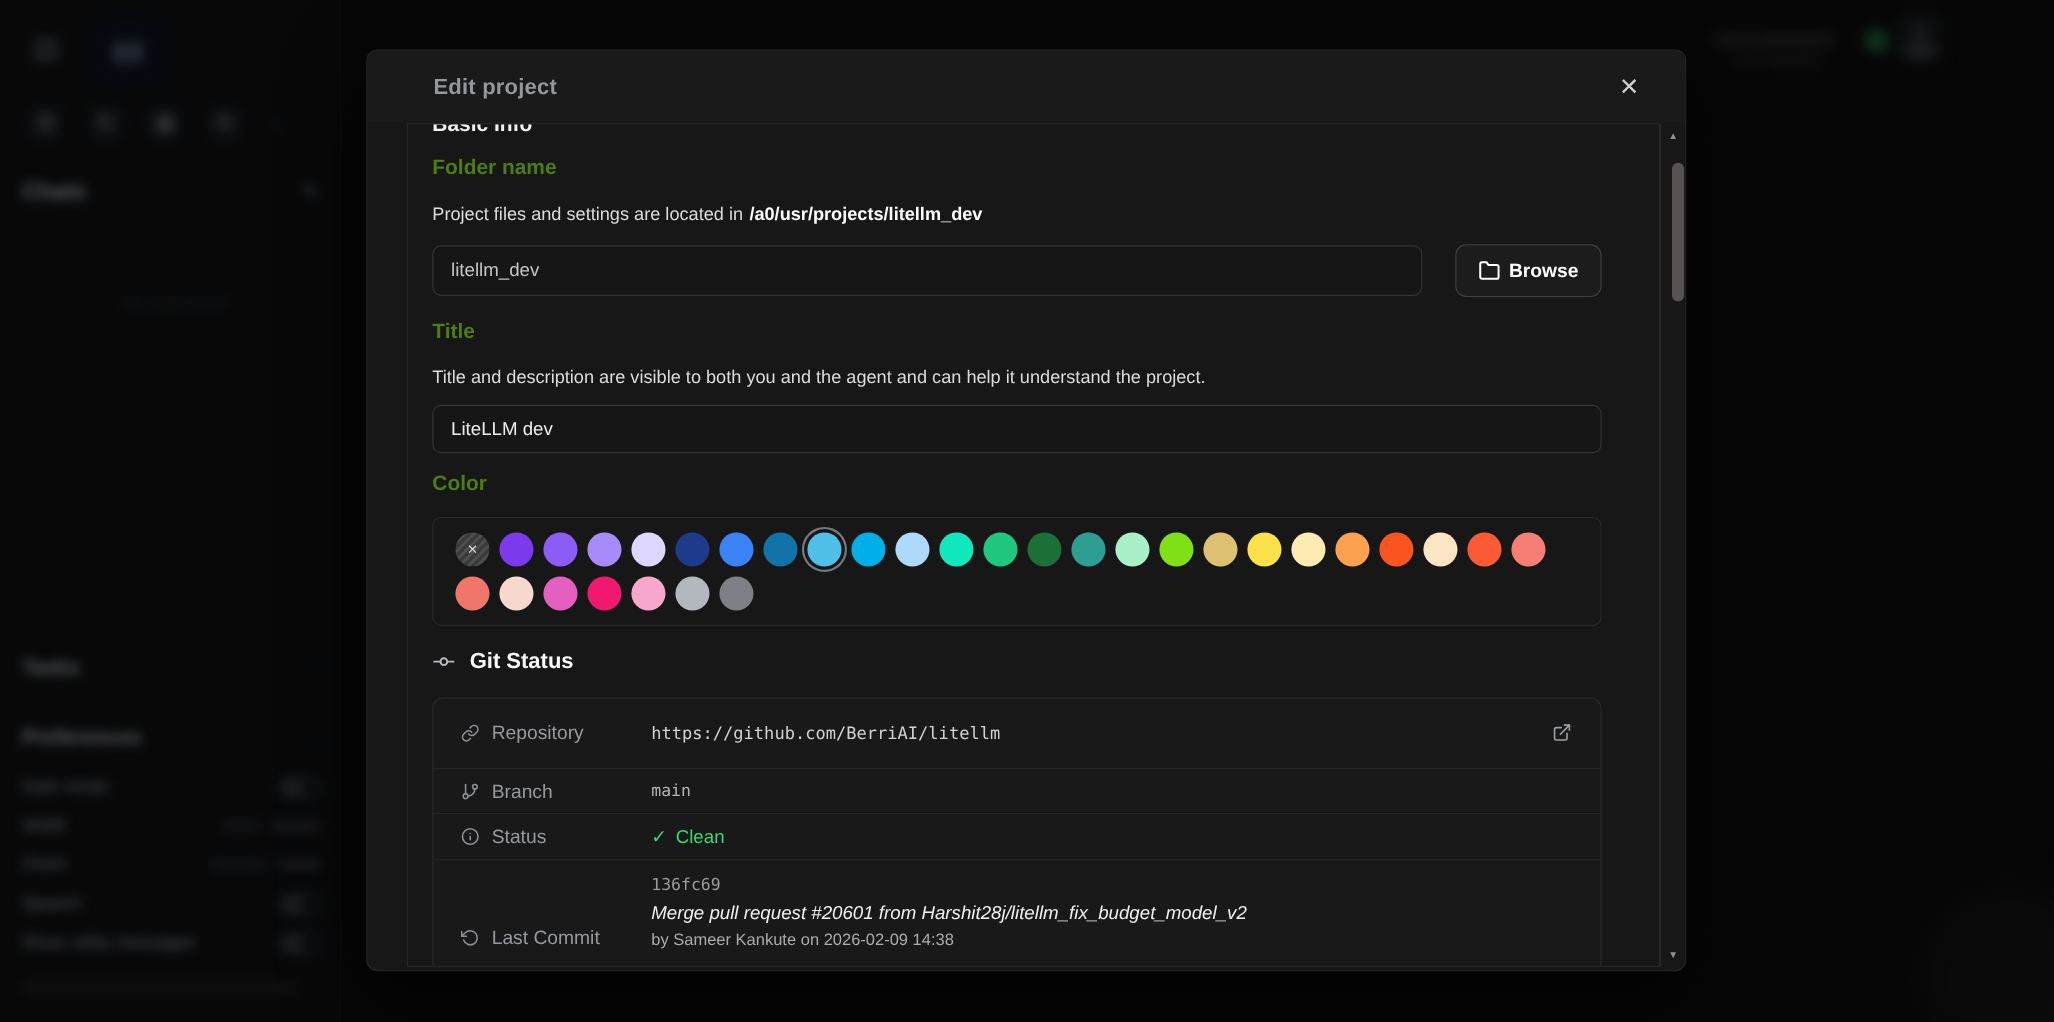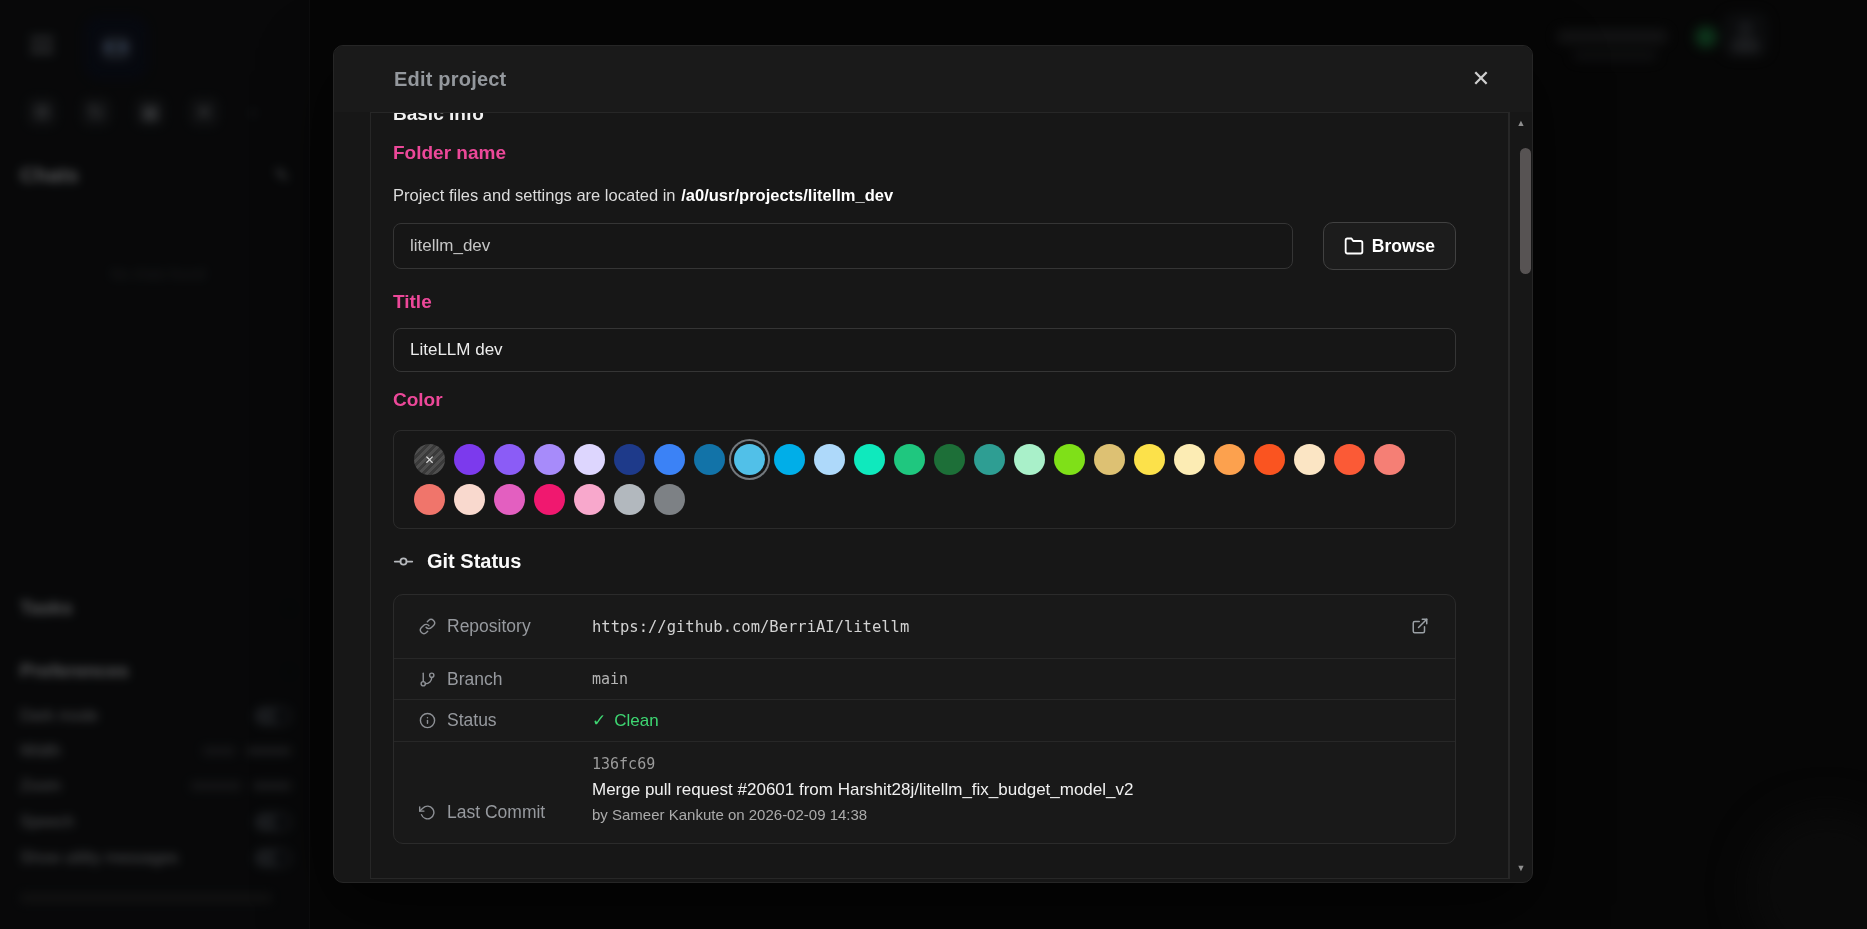--- a/index.html
+++ b/index.html
@@ -66,21 +66,21 @@
     display:flex; align-items:center; padding:0 36px; }
   .modal-title { color:#94989d; font-size:20px; font-weight:bold; margin-left:24px; letter-spacing:.2px; }
   .close-btn { position:absolute; right:34px; top:16px; width:34px; height:34px;
     background:none; border:none; color:#cfcfcf; font-size:22px; cursor:pointer; }
   .modal-body { position:absolute; left:0; right:0; top:66px; bottom:0; }
   .scroll-area { position:absolute; left:36px; right:23px; top:0; bottom:3px;
     border:1px solid #272727; padding:0 52px 0 22px; overflow:hidden; }
 
   .clip-heading { height:13px; overflow:hidden; }
   .clip-heading span { display:block; margin-top:-10px; color:#f2f2f2; font-size:19px; font-weight:bold; }
-  h2.flabel { margin-top:16px; color:#ec4899; font-size:19px; font-weight:bold; }
+  h2.flabel { margin-top:16px; color:#4d7c0f; font-size:19px; font-weight:bold; }
   p.desc { margin-top:22px; color:#dcdcdc; font-size:16.5px; }
   p.desc b { color:#ffffff; margin-left:.35em; }
   .input-row { margin-top:17px; display:flex; gap:30px; align-items:center;justify-content:flex-end; }
   .text-input { height:46px; background:#161616; border:1px solid #353535; border-radius:8px;
     color:#c6c6c6; font-size:17px; padding:0 16px; font-family:inherit; width:100%; outline:none; }
   .input-row .text-input { flex:1; }
   .text-input.bright { margin-top:15px; height:44px; color:#ececec; }
   .browse-btn { height:48px; padding:0 20px; border-radius:10px; background:#1c1c1c;
     border:1px solid #414141; color:#ffffff; font-weight:bold; font-size:17.5px;
     display:flex; align-items:center; gap:8px; cursor:pointer; font-family:inherit; white-space:nowrap; }
@@ -110,21 +110,21 @@
   .repo-url { color:#d2d2d2; font-size:15.5px; flex:1; }
   .ext-link { background:none; border:none; color:#9aa0a5; cursor:pointer; width:20px; height:20px; padding:0; }
   .ext-link svg { width:18px; height:18px; }
   .row-branch { height:41px; }
   .branch-val { color:#b3b3b3; font-size:15px; }
   .row-status { height:42px; }
   .status-val { color:#3ed672; font-size:17px; display:flex; gap:8px; align-items:center; }
   .row-commit { align-items:flex-end; padding-top:13px; padding-bottom:20px; }
   .row-commit .row-label { padding-top:2px; }
   .commit-hash { color:#9b9b9b; font-size:15px; }
-  .commit-msg { margin-top:7px; color:#f0f0f0; font-size:17px; }
+  .commit-msg { margin-top:7px; color:#f0f0f0; font-size:17px;font-style:italic; }
   .commit-by { margin-top:6px; color:#ababab; font-size:15px; }
 
   .gutter { position:absolute; right:0; top:0; bottom:3px; width:23px; border-left:1px solid #272727; }
   .sb-arrow { position:absolute; left:0; width:100%; text-align:center; color:#8f8f8f; font-size:9px; cursor:pointer; }
   .sb-arrow.up { top:6px; } .sb-arrow.down { bottom:6px; }
   .sb-thumb { position:absolute; left:10px; top:36px; width:11px; height:126px;
     border-radius:6px; background:#575353; cursor:pointer; }
 </style>
 </head>
 <body>
@@ -236,20 +236,21 @@
           <input class="text-input" type="text" value="litellm_dev" style="">
           <button class="browse-btn">
             <svg viewBox="0 0 24 24" fill="none" stroke="currentColor" stroke-width="2.2" stroke-linecap="round" stroke-linejoin="round">
               <path d="M22 19a2 2 0 0 1-2 2H4a2 2 0 0 1-2-2V5a2 2 0 0 1 2-2h5l2 3h9a2 2 0 0 1 2 2z"></path>
             </svg>
             <span>Browse</span>
           </button>
         </div>
 
         <h2 class="flabel" style="margin-top:21px;">Title</h2>
+        <p class="desc" style="margin-top:21px;">Title and description are visible to both you and the agent and can help it understand the project.</p>
         <input class="text-input bright" type="text" value="LiteLLM dev" style="">
 
         <h2 class="flabel" style="margin-top:17px;">Color</h2>
         <div class="palette">
             <div class="swatch none" title="none">✕</div>
             <div class="swatch" title="purple" style="background: rgb(124, 58, 237);"></div>
             <div class="swatch" title="violet" style="background: rgb(139, 92, 246);"></div>
             <div class="swatch" title="light-violet" style="background: rgb(167, 139, 250);"></div>
             <div class="swatch" title="lavender" style="background: rgb(221, 214, 254);"></div>
             <div class="swatch" title="navy" style="background: rgb(30, 58, 138);"></div>

